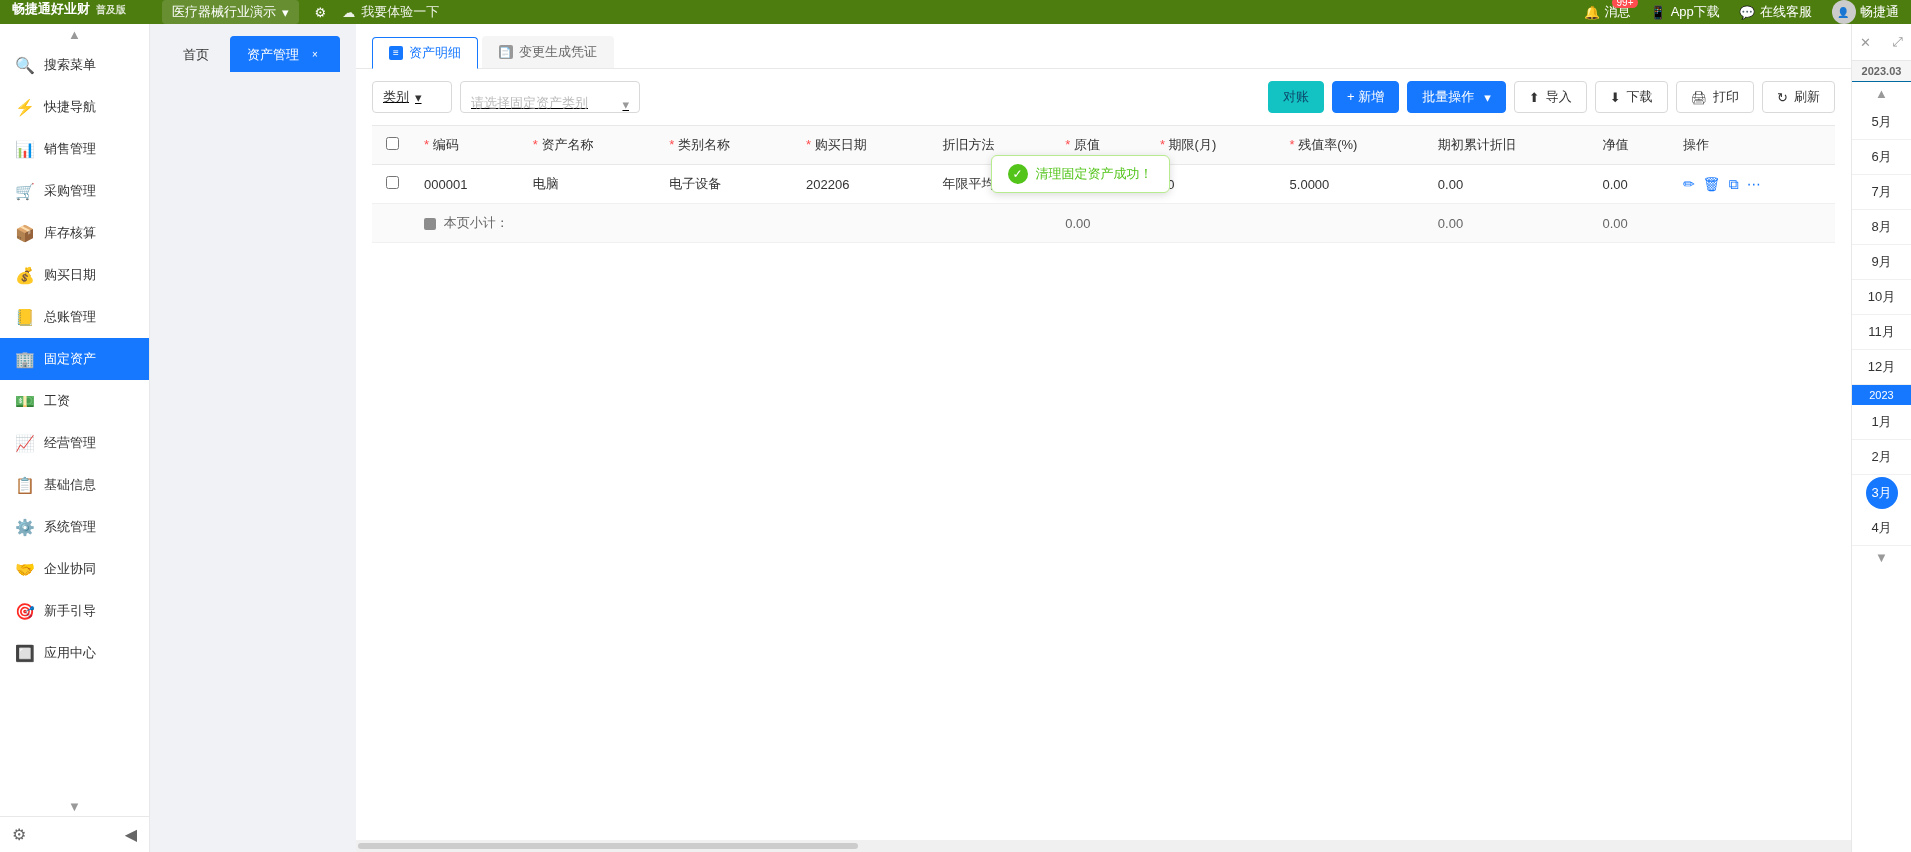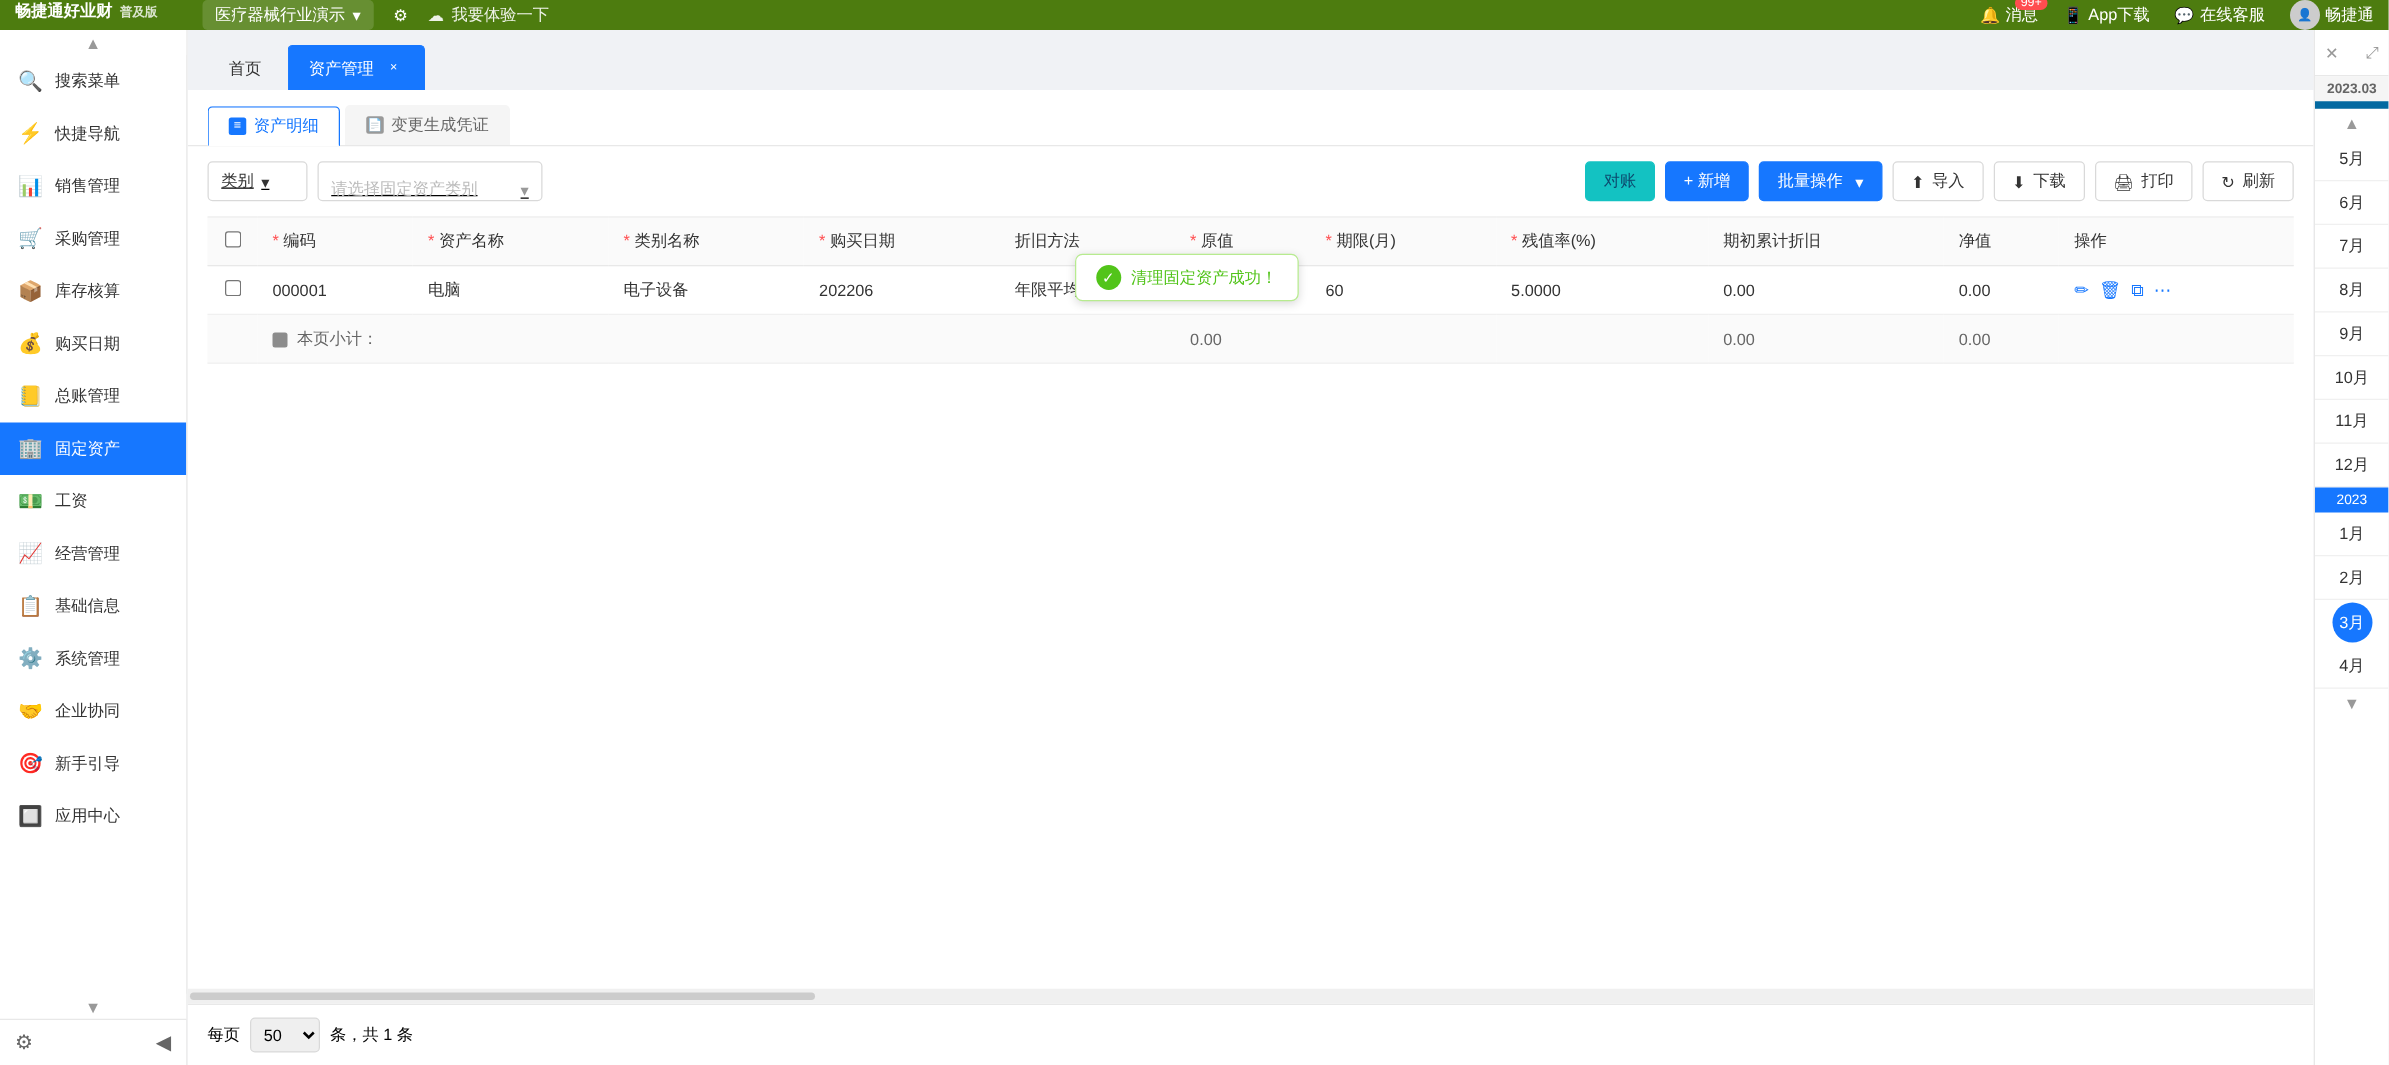--- a/index.html
+++ b/index.html
@@ -139,21 +139,20 @@
     .sidebar-bottom-icon {
       cursor: pointer;
       color: #666;
       font-size: 16px;
     }
 
     
     .content-area {
       flex: 1;
       display: flex;
-      flex-direction: column;
       overflow: hidden;
     }
 
     
     .tab-bar {
       height: 48px;
       background: #f0f2f5;
       display: flex;
       align-items: flex-end;
       padding: 0 16px;
@@ -727,40 +726,30 @@
               <td></td>
             </tr>
           </tbody>
         </table>
       </div>
 
       <div class="h-scrollbar">
         <div class="h-scrollbar-thumb"></div>
       </div>
 
-      <div class="pagination">
-        <span>每页</span>
-        <select>
-          <option>50</option>
-          <option>10</option>
-          <option>20</option>
-          <option>100</option>
-        </select>
-        <span>条，共 1 条</span>
-      </div>
 
     </div>
   </div>
 
   <div class="calendar-panel">
     <div class="calendar-header">
       <span class="calendar-close">✕</span>
       <span class="calendar-expand">⤢</span>
     </div>
-    <div style="display:flex; align-items:center; justify-content:center; padding: 4px; background:#f5f5f5; border-bottom:6px solid #0369a1;">
+    <div style="display:flex; align-items:center; justify-content:center; padding: 4px; background:#f5f5f5; border-bottom:1px solid #0369a1;">
       <span style="font-size:11px; color:#666; font-weight:bold;">2023.03</span>
     </div>
     <div class="calendar-month-list">
       <div class="cal-nav">▲</div>
 
       <div class="calendar-month">5月</div>
       <div class="calendar-month">6月</div>
       <div class="calendar-month">7月</div>
       <div class="calendar-month">8月</div>
       <div class="calendar-month">9月</div>

